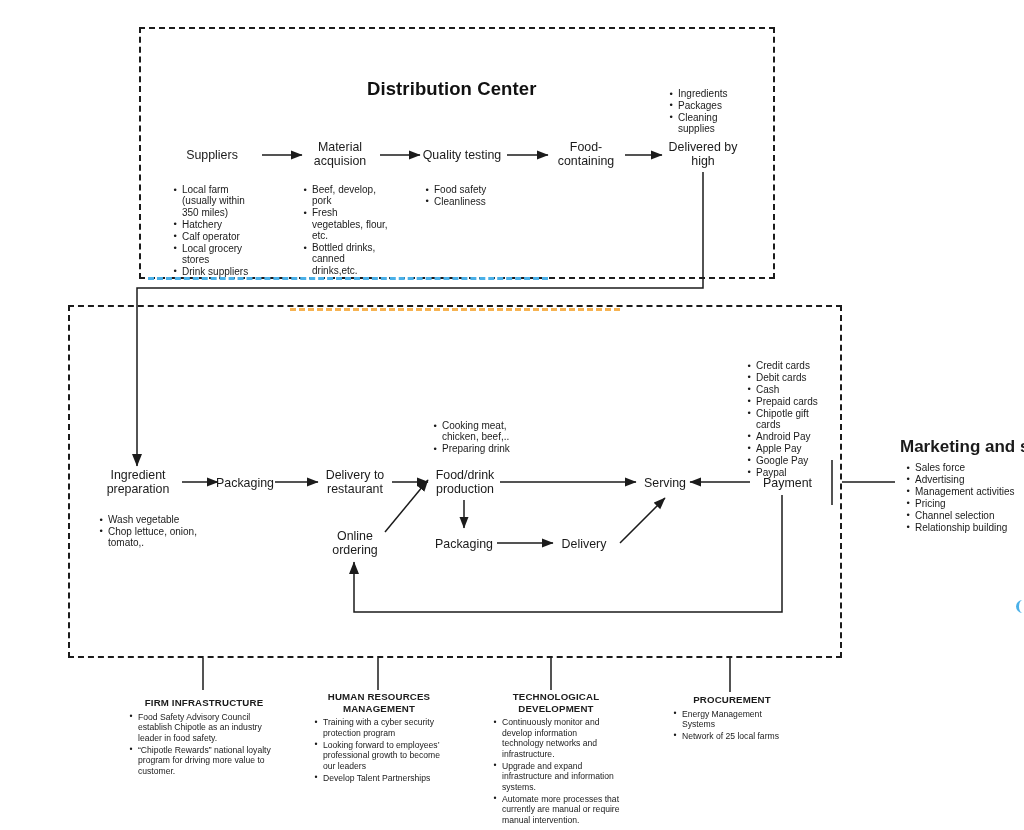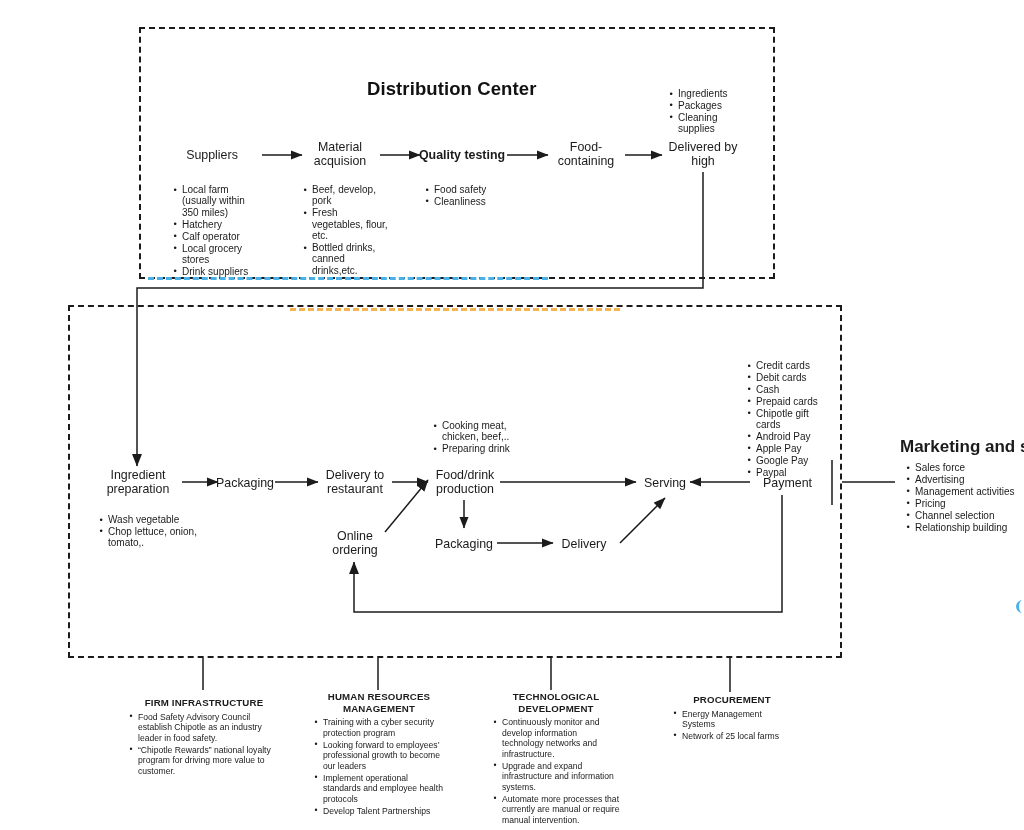--- a/index.html
+++ b/index.html
@@ -197,21 +197,21 @@
       <line x1="551" y1="658" x2="551" y2="690"></line>
       <line x1="730" y1="658" x2="730" y2="692"></line>
     </g>
   </svg>
 
   <div class="section-title" style="left:367px; top:78px;">Distribution Center</div>
 
   <div class="node" style="left:172px; top:148px; width:80px;">Suppliers</div>
   <div class="node" style="left:302px; top:140px; width:76px;">Material
 acquision</div>
-  <div class="node" style="left:413px; top:148px; width:98px;font-weight:bold;">Quality testing</div>
+  <div class="node" style="left:413px; top:148px; width:98px;">Quality testing</div>
   <div class="node" style="left:548px; top:140px; width:76px;">Food-
 containing</div>
   <div class="node" style="left:662px; top:140px; width:82px;">Delivered by
 high</div>
 
   <div class="bullets" style="left:668px; top:88px; width:82px;">
     <ul>
         <li>Ingredients</li>
         <li>Packages</li>
         <li>Cleaning supplies</li>
@@ -315,21 +315,20 @@
     </div>
   </div>
 
   <div class="support" style="left:313px; top:691px; width:132px;">
     <div class="sup-title">HUMAN RESOURCES
 MANAGEMENT</div>
     <div class="bul">
       <ul>
           <li>Training with a cyber security protection program</li>
           <li>Looking forward to employees’ professional growth to become our leaders</li>
-          <li>Implement operational standards and employee health protocols</li>
           <li>Develop Talent Partnerships</li>
         </ul>
     </div>
   </div>
 
   <div class="support" style="left:492px; top:691px; width:128px;">
     <div class="sup-title">TECHNOLOGICAL
 DEVELOPMENT</div>
     <div class="bul">
       <ul>

